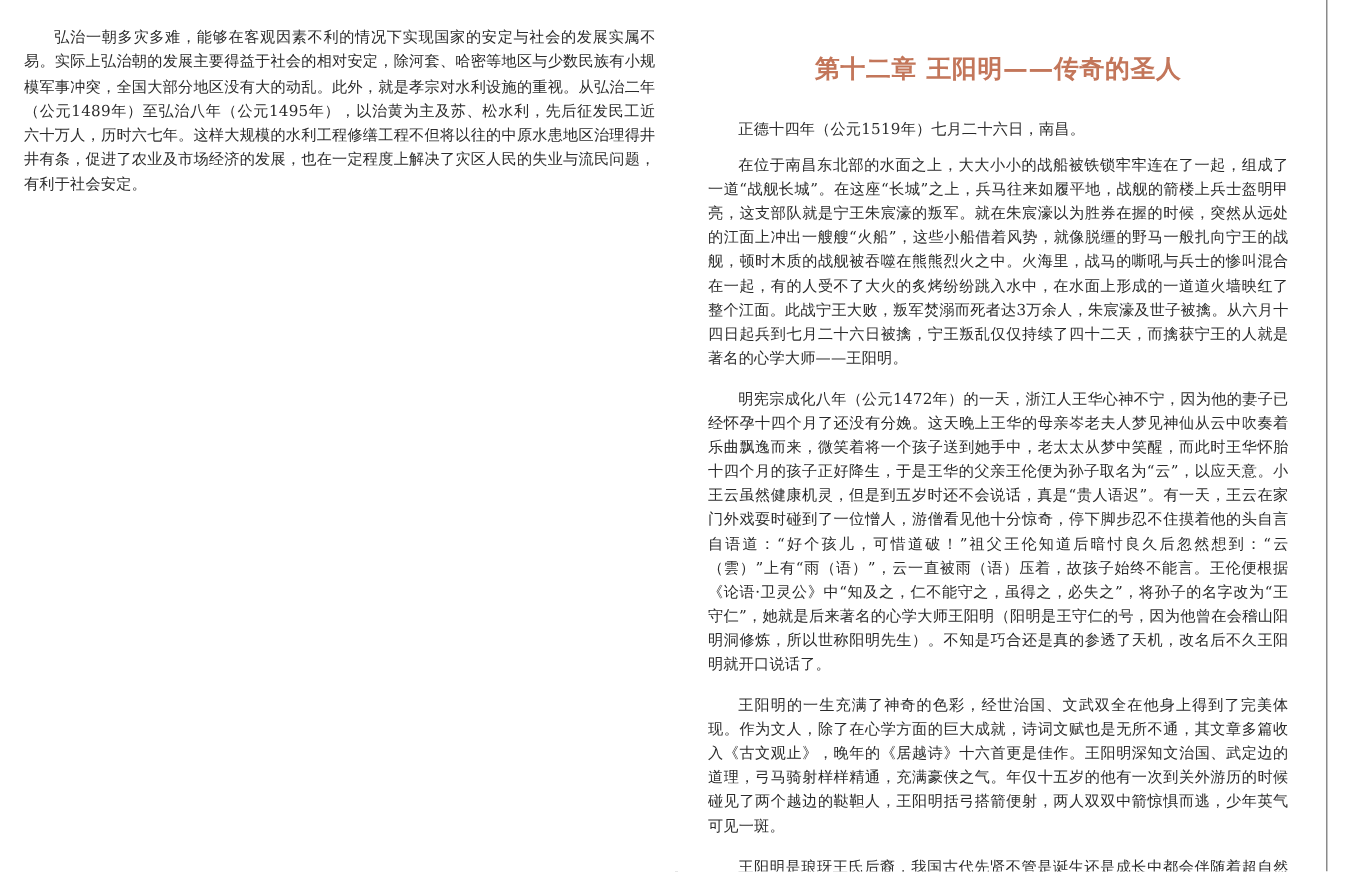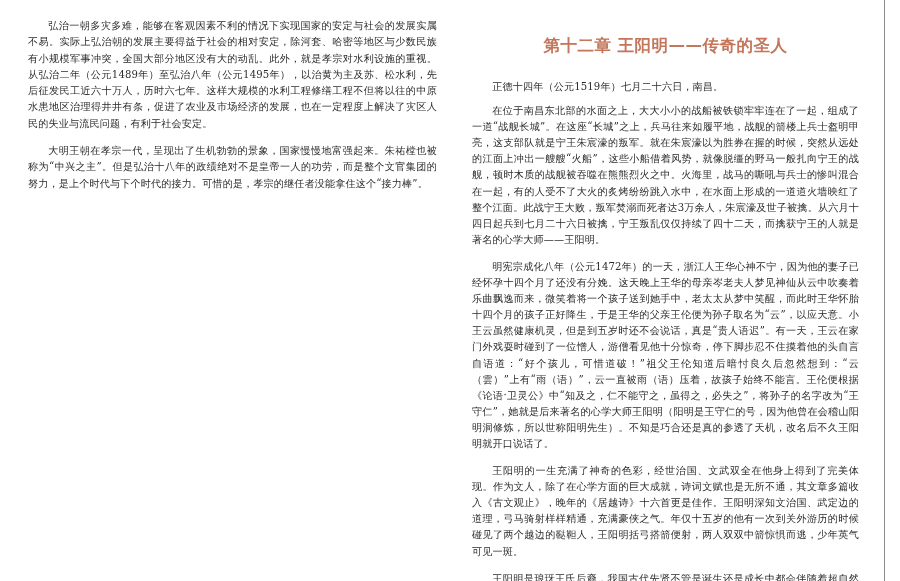--- a/index.html
+++ b/index.html
@@ -32,21 +32,21 @@
     background: #8a8a8a;
   }
   .page {
     position: relative;
     box-sizing: border-box;
     height: 581px;
     background: #ffffff;
   }
   .page-left {
     width: 450px;
-    padding: 18px 13px 0 28px;
+    padding: 18px 13px 0 16px;
   }
   .page-right {
     width: 450px;
     padding: 18px 41px 0 22px;
   }
   
   .spine {
     position: absolute;
     left: 450px;
     top: 0;
@@ -82,21 +82,20 @@
     line-height: 16.3px;
   }
 </style>
 </head>
 <body>
 
 <div id="reader">
 
   <div class="page page-left">
     <p class="para">弘治一朝多灾多难，能够在客观因素不利的情况下实现国家的安定与社会的发展实属不易。实际上弘治朝的发展主要得益于社会的相对安定，除河套、哈密等地区与少数民族有小规模军事冲突，全国大部分地区没有大的动乱。此外，就是孝宗对水利设施的重视。从弘治二年（公元1489年）至弘治八年（公元1495年），以治黄为主及苏、松水利，先后征发民工近六十万人，历时六七年。这样大规模的水利工程修缮工程不但将以往的中原水患地区治理得井井有条，促进了农业及市场经济的发展，也在一定程度上解决了灾区人民的失业与流民问题，有利于社会安定。</p>
-    <p class="para">大明王朝在孝宗一代，呈现出了生机勃勃的景象，国家慢慢地富强起来。朱祐樘也被称为“中兴之主”。但是弘治十八年的政绩绝对不是皇帝一人的功劳，而是整个文官集团的努力，是上个时代与下个时代的接力。可惜的是，孝宗的继任者没能拿住这个“接力棒”。</p>
   </div>
 
   <div class="spine"></div>
 
   <div class="page page-right">
     <div class="chapter-title">第十二章 王阳明——传奇的圣人</div>
     <p class="para lead">正德十四年（公元1519年）七月二十六日，南昌。</p>
     <p class="para">在位于南昌东北部的水面之上，大大小小的战船被铁锁牢牢连在了一起，组成了一道“战舰长城”。在这座“长城”之上，兵马往来如履平地，战舰的箭楼上兵士盔明甲亮，这支部队就是宁王朱宸濠的叛军。就在朱宸濠以为胜券在握的时候，突然从远处的江面上冲出一艘艘“火船”，这些小船借着风势，就像脱缰的野马一般扎向宁王的战舰，顿时木质的战舰被吞噬在熊熊烈火之中。火海里，战马的嘶吼与兵士的惨叫混合在一起，有的人受不了大火的炙烤纷纷跳入水中，在水面上形成的一道道火墙映红了整个江面。此战宁王大败，叛军焚溺而死者达3万余人，朱宸濠及世子被擒。从六月十四日起兵到七月二十六日被擒，宁王叛乱仅仅持续了四十二天，而擒获宁王的人就是著名的心学大师——王阳明。</p>
     <p class="para">明宪宗成化八年（公元1472年）的一天，浙江人王华心神不宁，因为他的妻子已经怀孕十四个月了还没有分娩。这天晚上王华的母亲岑老夫人梦见神仙从云中吹奏着乐曲飘逸而来，微笑着将一个孩子送到她手中，老太太从梦中笑醒，而此时王华怀胎十四个月的孩子正好降生，于是王华的父亲王伦便为孙子取名为“云”，以应天意。小王云虽然健康机灵，但是到五岁时还不会说话，真是“贵人语迟”。有一天，王云在家门外戏耍时碰到了一位憎人，游僧看见他十分惊奇，停下脚步忍不住摸着他的头自言自语道：“好个孩儿，可惜道破！”祖父王伦知道后暗忖良久后忽然想到：“云（雲）”上有“雨（语）”，云一直被雨（语）压着，故孩子始终不能言。王伦便根据《论语·卫灵公》中“知及之，仁不能守之，虽得之，必失之”，将孙子的名字改为“王守仁”，她就是后来著名的心学大师王阳明（阳明是王守仁的号，因为他曾在会稽山阳明洞修炼，所以世称阳明先生）。不知是巧合还是真的参透了天机，改名后不久王阳明就开口说话了。</p>
     <p class="para">王阳明的一生充满了神奇的色彩，经世治国、文武双全在他身上得到了完美体现。作为文人，除了在心学方面的巨大成就，诗词文赋也是无所不通，其文章多篇收入《古文观止》，晚年的《居越诗》十六首更是佳作。王阳明深知文治国、武定边的道理，弓马骑射样样精通，充满豪侠之气。年仅十五岁的他有一次到关外游历的时候碰见了两个越边的鞑靼人，王阳明括弓搭箭便射，两人双双中箭惊惧而逃，少年英气可见一斑。</p>

